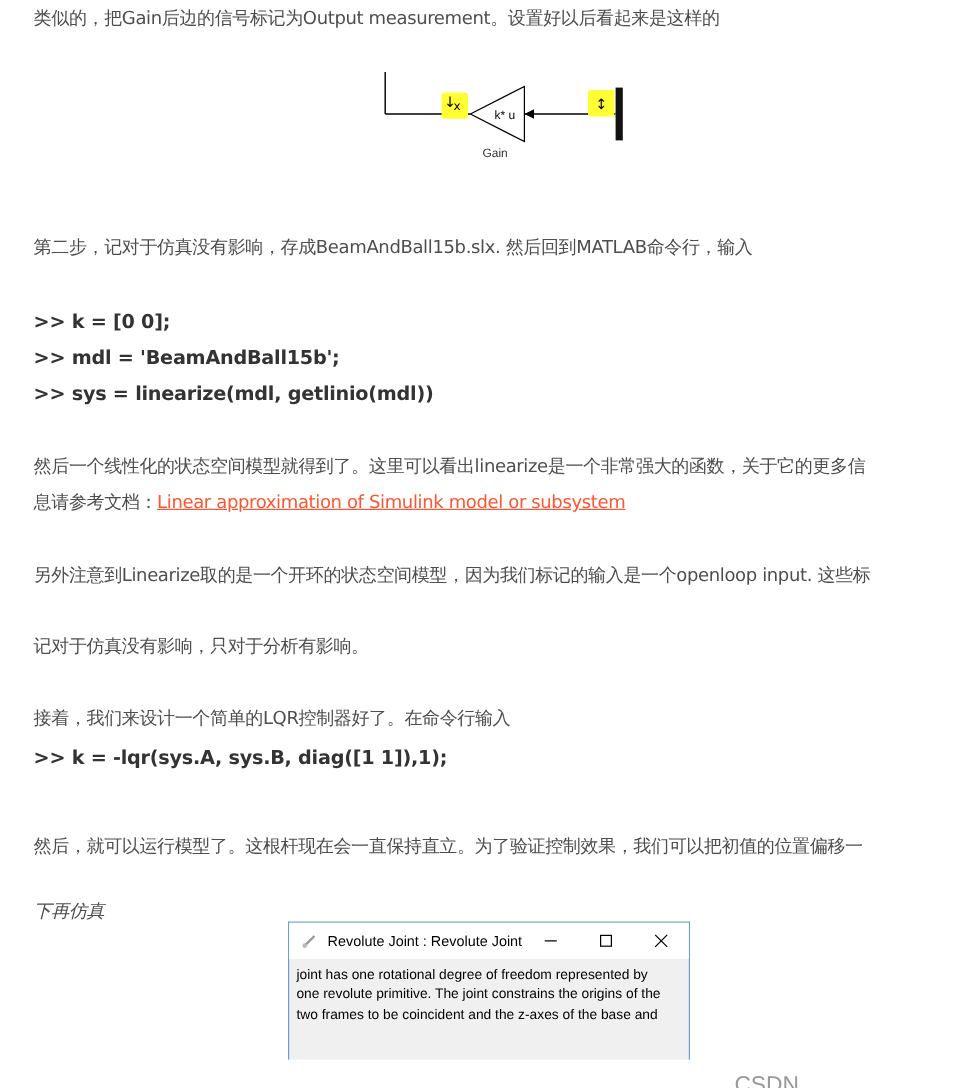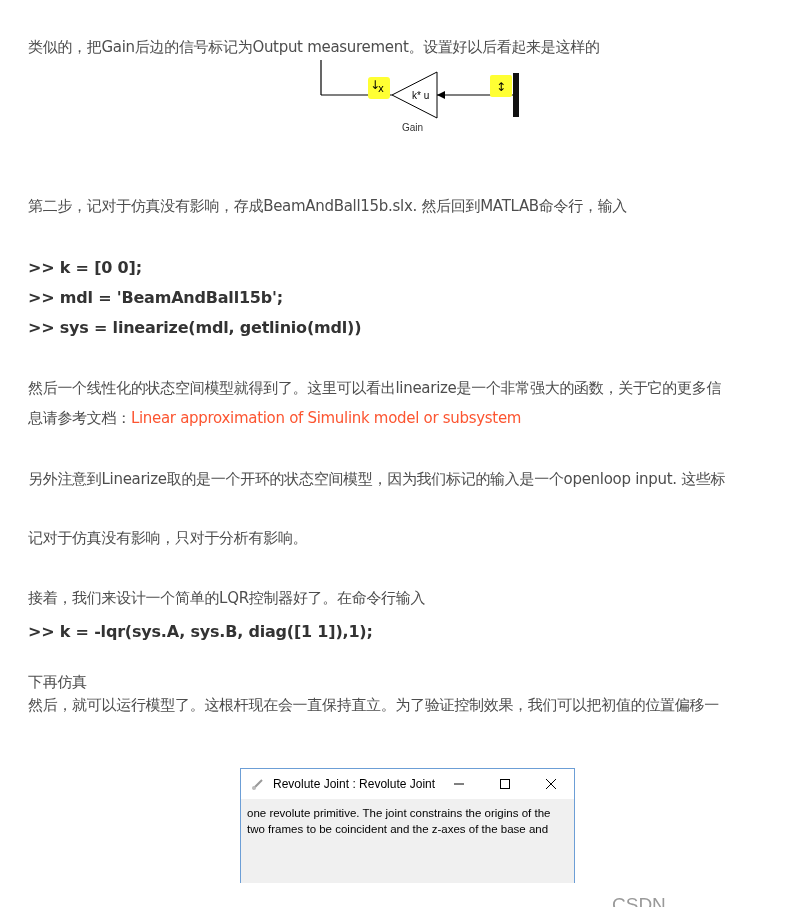--- a/index.html
+++ b/index.html
@@ -1,34 +1,34 @@
 <!DOCTYPE html>
 <html><head>
 <meta charset="utf-8">
 <style>
   html,body{margin:0;padding:0;background:#fff;}
   body{width:797px;height:907px;overflow:hidden;position:relative;font-family:"DejaVu Sans","Liberation Sans",sans-serif;color:#4d4d4d;}
   .p{position:absolute;left:28px;font-size:15px;line-height:31px;color:#4d4d4d;white-space:nowrap;letter-spacing:-0.3px;}
   .code{position:absolute;left:28px;font-size:16px;font-weight:bold;color:#333;white-space:nowrap;letter-spacing:-0.2px;}
-  a.link{color:#fc5531;text-align:center;}
+  a.link{color:#fc5531;text-decoration:underline;text-align:center;}
   .diagram{position:absolute;left:300px;top:50px;width:240px;height:90px;}
   .dialog{position:absolute;left:240px;top:768px;width:335px;height:115px;background:#f0f0f0;border:1px solid #6c9ed6;border-bottom:none;box-sizing:border-box;font-family:"Liberation Sans",sans-serif;}
   .dlg-title{height:30px;background:#fff;display:flex;align-items:center;font-size:12px;color:#000;}
   .dlg-icon{width:14px;height:14px;margin-left:10px;margin-right:8px;}
   .dlg-title-text{flex:1;}
   .dlg-btn{width:46px;height:30px;display:flex;align-items:center;justify-content:center;}
   .dlg-section{position:relative;margin-top:4px;padding-left:3px;font-size:12px;color:#000;height:18px;}
   .dlg-section .line{position:absolute;left:72px;right:4px;top:8px;border-top:1px solid #000;}
   .dlg-desc{padding:6px 6px 0 6px;font-size:11.5px;line-height:16.3px;color:#000;}
   .watermark{position:absolute;left:612px;top:894px;font-size:19px;color:#999;font-family:Liberation Sans, sans-serif;}
 </style>
 </head>
 <body>
 
-<div class="p" style="top:0px;margin-top:32px;">类似的，把Gain后边的信号标记为Output measurement。设置好以后看起来是这样的</div>
+<div class="p" style="top:0px;">类似的，把Gain后边的信号标记为Output measurement。设置好以后看起来是这样的</div>
 
 <div class="diagram">
   <svg width="240" height="90" viewBox="0 0 240 90">
     <line x1="21" y1="10" x2="21" y2="45" stroke="#000" stroke-width="1.2"></line>
     <line x1="21" y1="45" x2="92" y2="45" stroke="#000" stroke-width="1.2"></line>
     <rect x="68" y="27" width="22" height="22" fill="#ffff33" rx="3"></rect>
     <text x="70" y="39" font-size="12" fill="#000" font-family="DejaVu Sans">↓</text>
     <text x="78" y="42" font-size="10" fill="#000" font-family="DejaVu Sans">x</text>
     <polygon points="92,45 137,22 137,68" fill="#fff" stroke="#000" stroke-width="1"></polygon>
     <text x="112" y="49" font-size="10" fill="#000" font-family="Liberation Sans">k* u</text>
@@ -53,21 +53,21 @@
 </div>
 
 <div class="p" style="top:464px;">另外注意到Linearize取的是一个开环的状态空间模型，因为我们标记的输入是一个openloop input. 这些标</div>
 <div class="p" style="top:495px;margin-top:28px;">记对于仿真没有影响，只对于分析有影响。</div>
 
 <div class="p" style="top:583px;">接着，我们来设计一个简单的LQR控制器好了。在命令行输入</div>
 
 <div class="code" style="top:622px;">&gt;&gt; k = -lqr(sys.A, sys.B, diag([1 1]),1);</div>
 
 <div class="p" style="top:690px;">然后，就可以运行模型了。这根杆现在会一直保持直立。为了验证控制效果，我们可以把初值的位置偏移一</div>
-<div class="p" style="top:667px;">下再仿真</div>
+<div class="p" style="top:744px;font-style:italic;">下再仿真</div>
 
 <div class="dialog">
   <div class="dlg-title">
     <span class="dlg-icon">
       <svg width="14" height="14" viewBox="0 0 14 14">
           <line x1="2" y1="12" x2="11" y2="3" stroke="#999" stroke-width="2"></line>
           <circle cx="3" cy="11" r="2" fill="#bbb"></circle>
         </svg>
     </span>
     <span class="dlg-title-text">Revolute Joint : Revolute Joint</span>
@@ -82,18 +82,19 @@
         </svg>
     </span>
     <span class="dlg-btn">
       <svg width="12" height="12" viewBox="0 0 12 12">
           <line x1="1" y1="1" x2="11" y2="11" stroke="#000" stroke-width="1"></line>
           <line x1="11" y1="1" x2="1" y2="11" stroke="#000" stroke-width="1"></line>
         </svg>
     </span>
   </div>
   <div class="dlg-desc">
+    <div>joint has one rotational degree of freedom represented by</div>
     <div>one revolute primitive. The joint constrains the origins of the</div>
     <div>two frames to be coincident and the z-axes of the base and</div>
   </div>
 </div>
 
 <div class="watermark">CSDN @qq_41690590</div>
 
 </body></html>

